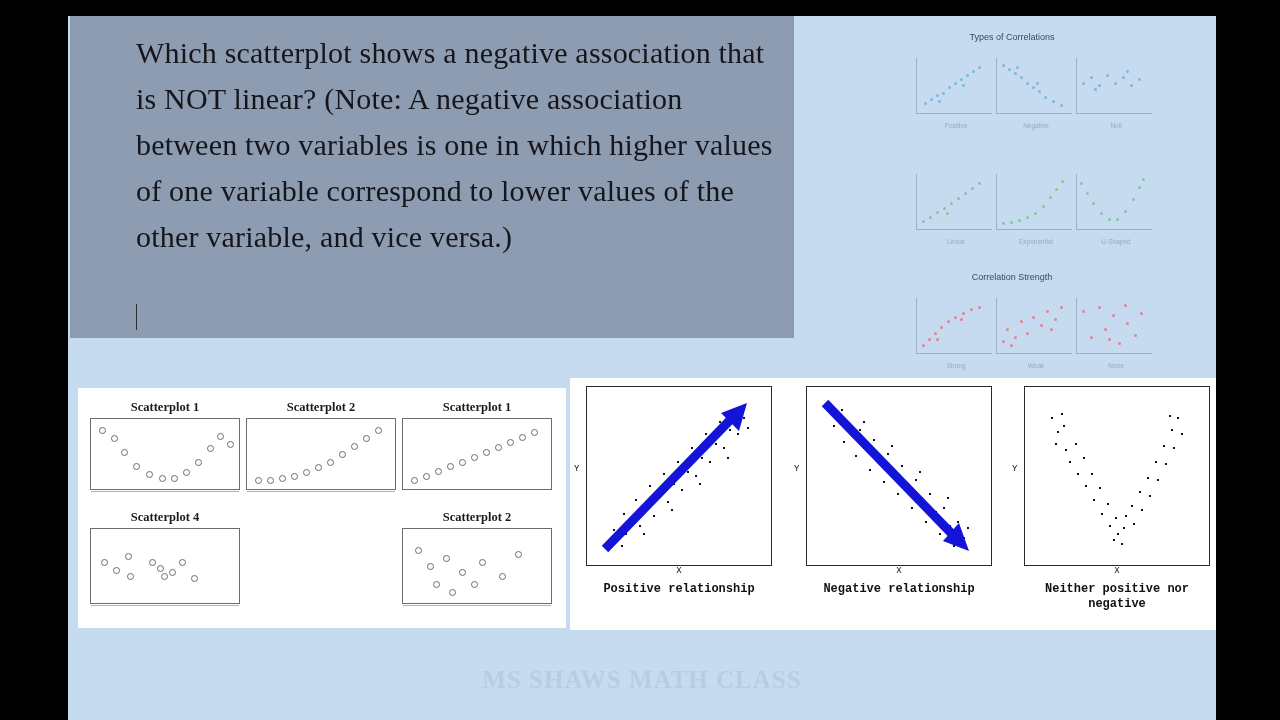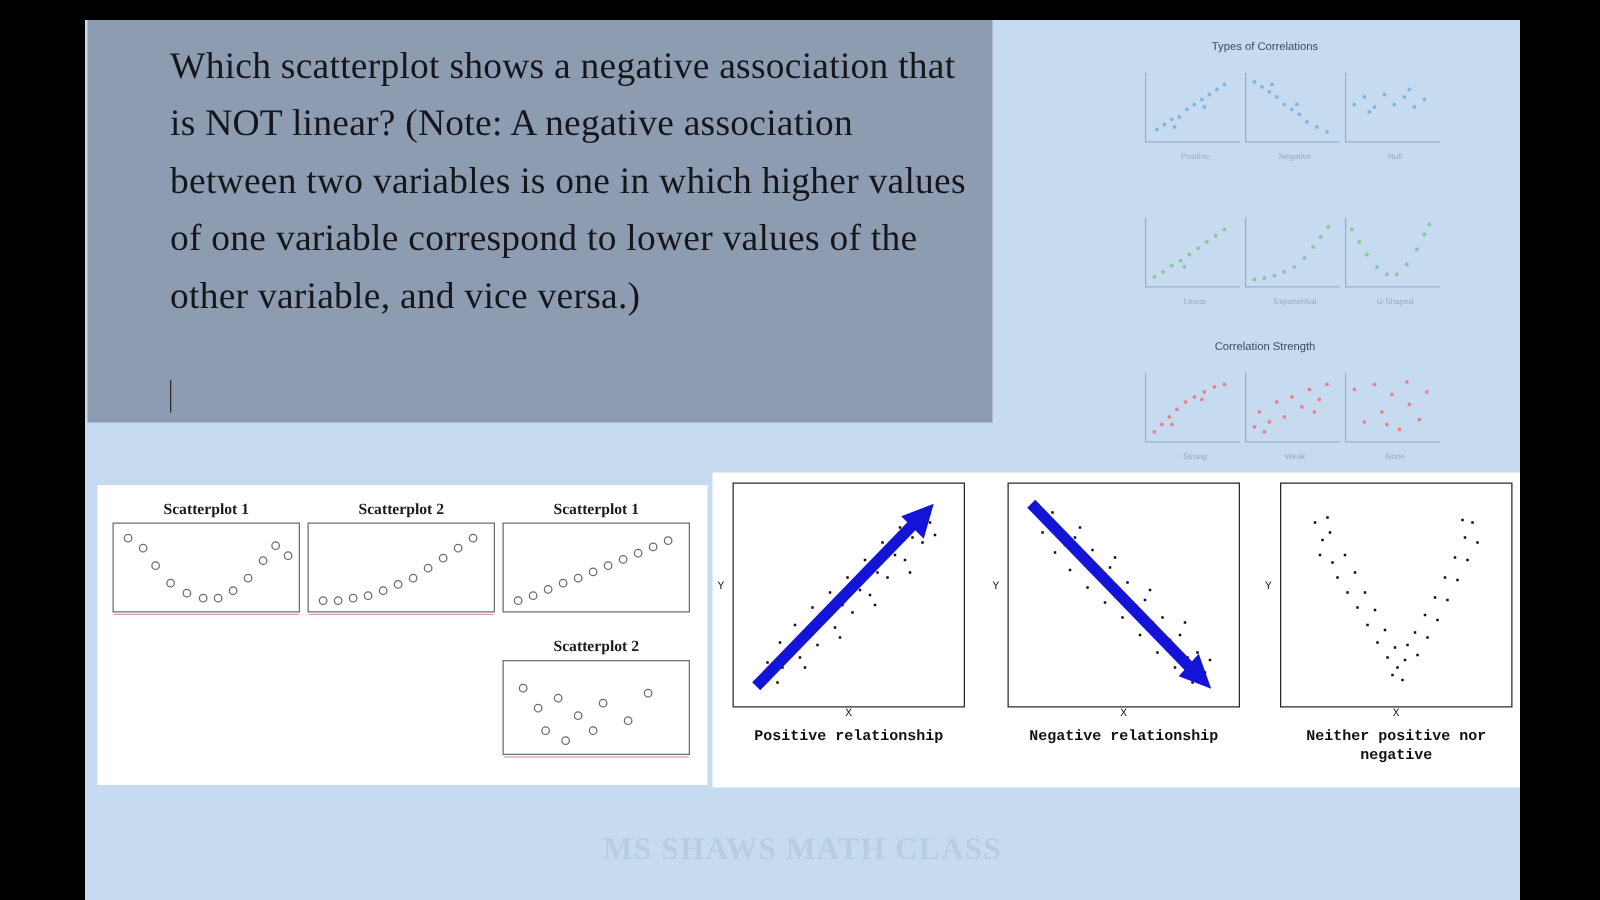--- a/index.html
+++ b/index.html
@@ -256,20 +256,36 @@
           <div class="gdot" style="left:56px;top:40px"></div>
             <div class="gdot" style="left:68px;top:35px"></div>
           <div class="gdot" style="left:80px;top:30px"></div>
             <div class="gdot" style="left:92px;top:25px"></div>
           <div class="gdot" style="left:104px;top:20px"></div>
             <div class="gdot" style="left:116px;top:15px"></div>
           <div class="gdot" style="left:128px;top:10px"></div>
         </div>
       </div>
 
+      <div class="sp-cell" style="left:12px;top:122px">
+        <div class="sp-title">Scatterplot 4</div>
+        <div class="sp-plot tall">
+          <div class="gdot" style="left:10px;top:30px"></div>
+            <div class="gdot" style="left:22px;top:38px"></div>
+          <div class="gdot" style="left:34px;top:24px"></div>
+            <div class="gdot" style="left:36px;top:44px"></div>
+          <div class="gdot" style="left:58px;top:30px"></div>
+            <div class="gdot" style="left:66px;top:36px"></div>
+          <div class="gdot" style="left:70px;top:44px"></div>
+            <div class="gdot" style="left:78px;top:40px"></div>
+          <div class="gdot" style="left:88px;top:30px"></div>
+            <div class="gdot" style="left:100px;top:46px"></div>
+          <div class="redline"></div>
+        </div>
+      </div>
       <div class="sp-cell" style="left:324px;top:122px">
         <div class="sp-title">Scatterplot 2</div>
         <div class="sp-plot tall">
           <div class="gdot" style="left:12px;top:18px"></div>
             <div class="gdot" style="left:24px;top:34px"></div>
           <div class="gdot" style="left:30px;top:52px"></div>
             <div class="gdot" style="left:40px;top:26px"></div>
           <div class="gdot" style="left:46px;top:60px"></div>
             <div class="gdot" style="left:56px;top:40px"></div>
           <div class="gdot" style="left:68px;top:52px"></div>

